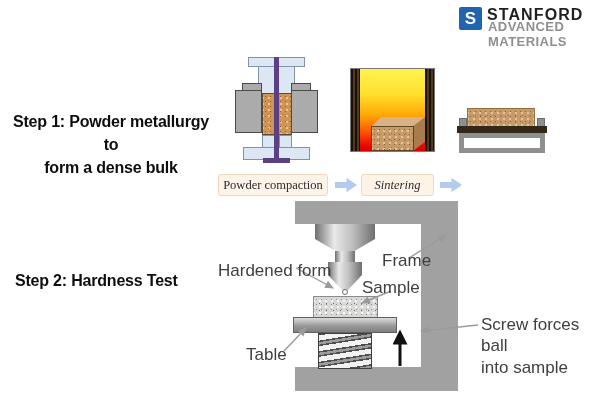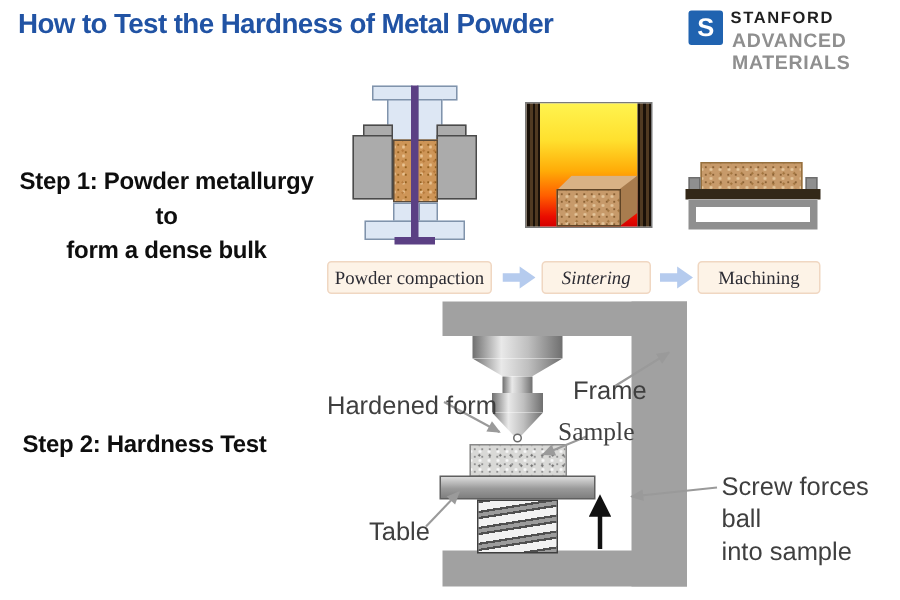--- a/index.html
+++ b/index.html
@@ -4,27 +4,27 @@
 <style>
   html,body{margin:0;padding:0;background:#fff;}
   #canvas{position:relative;width:600px;height:400px;background:#ffffff;overflow:hidden;
           font-family:"Liberation Sans",sans-serif;}
   .abs{position:absolute;}
 
   
   .title{left:12px;top:5px;font-size:18.5px;font-weight:bold;letter-spacing:-0.4px;color:#2153a4;}
   .logo-mark{left:459px;top:7px;width:23px;height:23px;background:#2063b0;border-radius:2px;
              color:#fff;font-weight:bold;font-size:17px;text-align:center;line-height:23px;}
-  .logo-name{left:487px;top:6px;font-size:11px;font-weight:bold;color:#1f1f1f;letter-spacing:1.1px;}
+  .logo-name{left:487px;top:6px;font-size:16px;font-weight:bold;color:#1f1f1f;letter-spacing:1.1px;}
   .logo-sub{left:488px;top:19px;font-size:13px;color:#8f8f8f;letter-spacing:0.45px;font-weight:bold;}
 
   
   .step-label{font-size:16px;font-weight:bold;color:#0e0e0e;letter-spacing:-0.2px;}
   .step1-wrap{left:8px;top:110px;width:206px;text-align:center;line-height:1.45;}
-  .step2-wrap{left:15px;top:288px;}
+  .step2-wrap{left:15px;top:272px;}
 
   
   .fig-compact{left:228px;top:57px;width:90px;height:108px;}
   .punch{background:#dde7f4;border:1px solid #8093ab;box-sizing:border-box;}
   .die{background:#ababab;border:1px solid #4a4a4a;box-sizing:border-box;}
   .speck-orange{background-color:#ce9557;background-image:
      radial-gradient(#94601f 0.8px, transparent 0.9px),
      radial-gradient(#b5783a 0.8px, transparent 0.9px),
      radial-gradient(#e8c291 0.9px, transparent 1px);
      background-size:5px 5px,7px 7px,6px 6px;background-position:0 0,2px 3px,3px 1px;}
@@ -78,21 +78,20 @@
   
   .anno{font-size:17px;color:#3f3f3f;}
   .pre{white-space:pre-line;line-height:1.25;}
   svg.leaders{left:0;top:0;pointer-events:none;}
 </style>
 </head>
 <body>
 
 <div id="canvas">
 
-  <div class="abs title">How to Test the Hardness of Metal Powder</div>
   <div class="abs logo-mark">
     <span>S</span>
   </div>
   <div class="abs logo-name">STANFORD</div>
   <div class="abs logo-sub">ADVANCED MATERIALS</div>
 
   <div class="abs step-label step1-wrap">
     <div>Step 1: Powder metallurgy to</div>
     <div>form a dense bulk</div>
   </div>
@@ -134,23 +133,20 @@
   </div>
 
   <div class="abs stage-box" style="left:218px;width:110px;">
     <span>Powder compaction</span>
   </div>
   <div class="abs block-arrow" style="left:335px;"></div>
   <div class="abs stage-box" style="left:361px;width:73px;font-style:italic;">
     <span>Sintering</span>
   </div>
   <div class="abs block-arrow" style="left:440px;"></div>
-  <div class="abs stage-box" style="left:465px;width:82px;">
-    <span>Machining</span>
-  </div>
 
   <div class="abs step-label step2-wrap">Step 2: Hardness Test</div>
 
   <div class="abs fig-tester">
     <div class="abs frame-metal" style="left:5px;top:3px;width:163px;height:23px;"></div>
     <div class="abs frame-metal" style="left:131px;top:3px;width:37px;height:190px;"></div>
     <div class="abs frame-metal" style="left:5px;top:169px;width:163px;height:24px;"></div>
 
     <div class="abs metal-h" style="left:25px;top:26px;width:60px;height:15px;"></div>
     <div class="abs metal-h cone1" style="left:25px;top:41px;width:60px;height:12px;"></div>
@@ -176,18 +172,18 @@
     <line x1="296" y1="268" x2="333" y2="288" stroke="#9a9a9a" stroke-width="1.4" marker-end="url(#mk-gray)"></line>
     <line x1="409" y1="258" x2="446" y2="235" stroke="#9a9a9a" stroke-width="1.4" marker-end="url(#mk-gray)"></line>
     <line x1="391" y1="291" x2="362" y2="303" stroke="#9a9a9a" stroke-width="1.4" marker-end="url(#mk-gray)"></line>
     <line x1="284" y1="351" x2="306" y2="328" stroke="#9a9a9a" stroke-width="1.4" marker-end="url(#mk-gray)"></line>
     <line x1="478" y1="325" x2="421" y2="331" stroke="#9a9a9a" stroke-width="1.4" marker-end="url(#mk-gray)"></line>
     <line x1="400" y1="366" x2="400" y2="334" stroke="#111" stroke-width="3" marker-end="url(#mk-black)"></line>
   </svg>
 
   <div class="abs anno" style="left:218px;top:261px;">Hardened form</div>
   <div class="abs anno" style="left:382px;top:251px;">Frame</div>
-  <div class="abs anno" style="left:372px;top:278px;font-family:Liberation Serif, serif;">Sample</div>
+  <div class="abs anno" style="left:362px;top:278px;">Sample</div>
   <div class="abs anno" style="left:246px;top:345px;">Table</div>
   <div class="abs anno pre" style="left:481px;top:314px;">Screw forces ball
 into sample</div>
 
 </div>
 
 </body></html>

